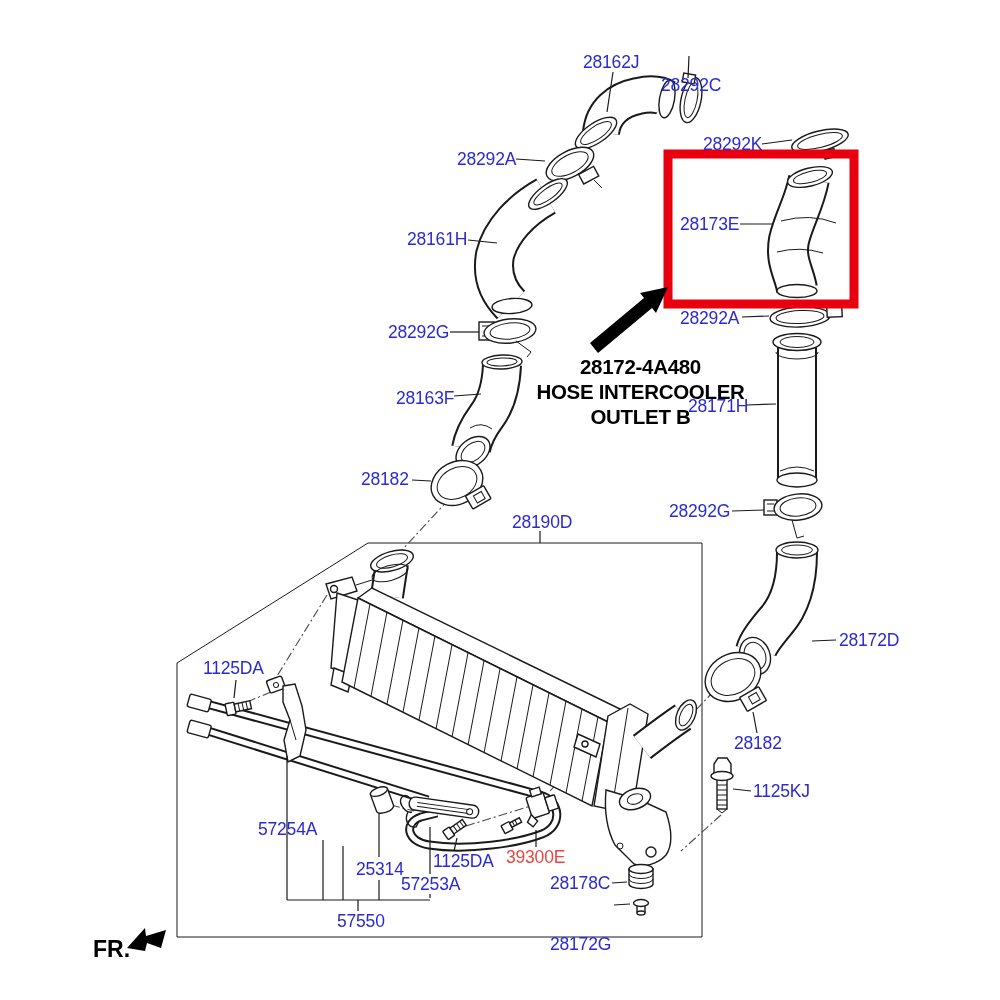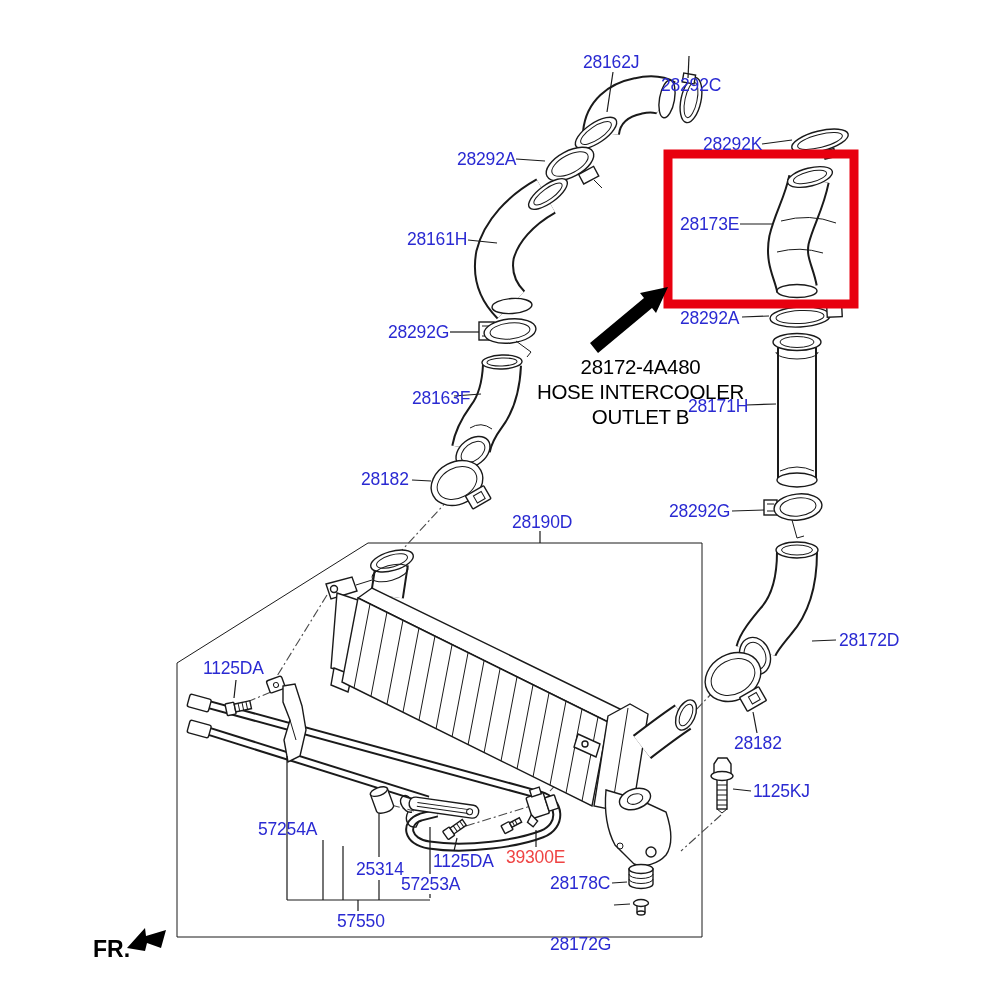--- a/index.html
+++ b/index.html
@@ -11,21 +11,21 @@
   .wh{fill:#ffffff;stroke:#1a1a1a;stroke-width:1.4;}
   .tubeO{fill:none;stroke:#1a1a1a;stroke-linecap:butt;}
   .tubeI{fill:none;stroke:#ffffff;stroke-linecap:butt;}
   .dd{fill:none;stroke:#4a4a4a;stroke-width:1.1;stroke-dasharray:9 3 2 3;}
   .leader{fill:none;stroke:#1a1a1a;stroke-width:1.2;}
   .bk{fill:#000;}
   #labels-layer{position:absolute;left:0;top:0;width:1000px;height:770px;}
   .part-label{position:absolute;font-size:17.5px;line-height:1;white-space:nowrap;
               letter-spacing:-0.2px;cursor:pointer;}
   #callout{position:absolute;left:518px;top:354px;width:245px;text-align:center;
-           color:#000;font-weight:normal;font-size:20.5px;line-height:25px;letter-spacing:-0.3px;}
+           color:#000;font-weight:bold;font-size:20.5px;line-height:25px;letter-spacing:-0.3px;}
   #fr-label{position:absolute;left:93px;top:936px;color:#000;font-weight:bold;font-size:23px;}
 </style>
 </head>
 <body>
 
 <div id="stage">
 
 <svg id="art" width="1000" height="1000" viewBox="0 0 1000 1000">
 
   <polygon class="thin" points="368,543 702,543 702,937 177,937 177,663" stroke="#3a3a3a"></polygon>
@@ -310,21 +310,21 @@
 
 <div id="labels-layer">
       <div class="part-label" style="left: 583px; top: 54px; color: rgb(42, 42, 210);">28162J</div>
       <div class="part-label" style="left: 661px; top: 37px; color: rgb(42, 42, 210); margin-top: 40px;">28292C</div>
       <div class="part-label" style="left: 457px; top: 151px; color: rgb(42, 42, 210);">28292A</div>
       <div class="part-label" style="left: 703px; top: 136px; color: rgb(42, 42, 210);">28292K</div>
       <div class="part-label" style="left: 407px; top: 231px; color: rgb(42, 42, 210);">28161H</div>
       <div class="part-label" style="left: 680px; top: 216px; color: rgb(42, 42, 210);">28173E</div>
       <div class="part-label" style="left: 388px; top: 324px; color: rgb(42, 42, 210);">28292G</div>
       <div class="part-label" style="left: 680px; top: 310px; color: rgb(42, 42, 210);">28292A</div>
-      <div class="part-label" style="left: 412px; top: 390px; color: rgb(42, 42, 210);">28163F</div>
+      <div class="part-label" style="left: 396px; top: 390px; color: rgb(42, 42, 210);">28163F</div>
       <div class="part-label" style="left: 688px; top: 398px; color: rgb(42, 42, 210);">28171H</div>
       <div class="part-label" style="left: 361px; top: 471px; color: rgb(42, 42, 210);">28182</div>
       <div class="part-label" style="left: 512px; top: 514px; color: rgb(42, 42, 210);">28190D</div>
       <div class="part-label" style="left: 669px; top: 503px; color: rgb(42, 42, 210);">28292G</div>
       <div class="part-label" style="left: 839px; top: 632px; color: rgb(42, 42, 210);">28172D</div>
       <div class="part-label" style="left: 734px; top: 735px; color: rgb(42, 42, 210);">28182</div>
       <div class="part-label" style="left: 753px; top: 783px; color: rgb(42, 42, 210);">1125KJ</div>
       <div class="part-label" style="left: 203px; top: 660px; color: rgb(42, 42, 210);">1125DA</div>
       <div class="part-label" style="left: 258px; top: 821px; color: rgb(42, 42, 210);">57254A</div>
       <div class="part-label" style="left: 356px; top: 861px; color: rgb(42, 42, 210);">25314</div>

